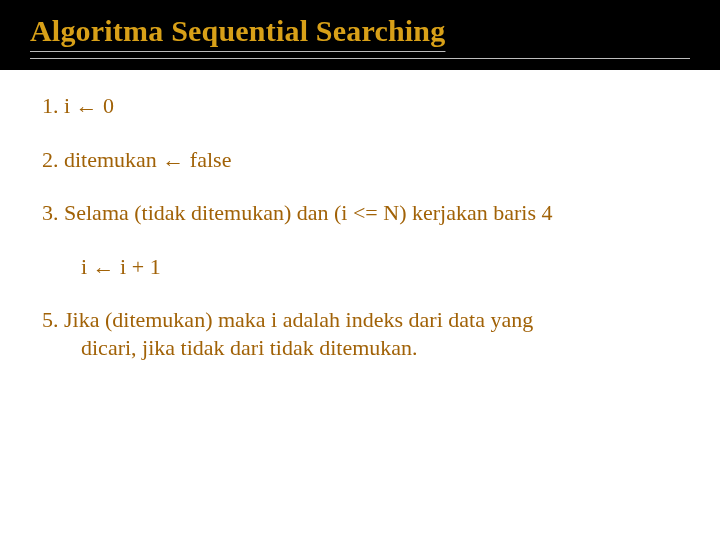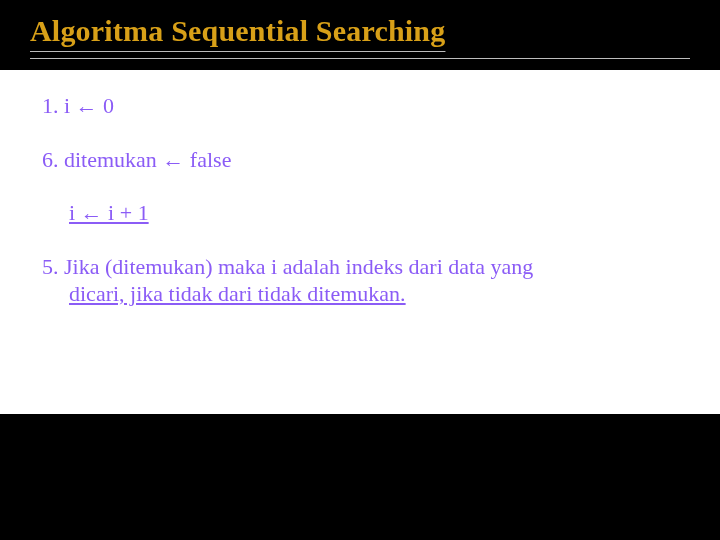--- a/index.html
+++ b/index.html
@@ -6,21 +6,21 @@
     margin: 0;
     padding: 0;
     width: 720px;
     height: 540px;
     background: #000;
     font-family: "Palatino Linotype", "Book Antiqua", Palatino, Georgia, serif;
     overflow: hidden;
   }
   .slide {
     width: 720px;
-    height: 414px;
+    height: 540px;
     background: #000;
     position: relative;
     box-sizing: border-box;
   }
   .title-band {
     position: absolute;
     top: 14px;
     left: 0;
     right: 0;
     padding: 0 30px 6px 30px;
@@ -43,56 +43,58 @@
   }
   .body {
     position: absolute;
     top: 70px;
     left: 0;
     right: 0;
     bottom: 0;
     background: #ffffff;
     padding: 22px 42px 30px 42px;
     box-sizing: border-box;
-    color: #8b5cf6;
+    color: #a16207;
     font-size: 22px;
     line-height: 1.25;
   }
   .item {
     margin: 0 0 26px 0;
   }
   .item .first-line {
     display: block;
   }
   .item .cont-line {
     display: block;
-    margin-left: 27px;
-    text-decoration: underline;
+    margin-left: 39px;
   }
 </style>
 </head>
 <body>
 
 <div class="slide">
 
   <div class="title-band">
     <div class="title">Algoritma Sequential Searching</div>
     <div class="title-rule"></div>
   </div>
 
   <div class="body">
 
     <div class="item">
       <span class="first-line">1. i ← 0</span>
     </div>
 
     <div class="item">
-      <span class="first-line">6. ditemukan ← false</span>
+      <span class="first-line">2. ditemukan ← false</span>
     </div>
 
+    <div class="item">
+      <span class="first-line">3.  Selama (tidak ditemukan) dan (i &lt;= N) kerjakan baris 4</span>
+    </div>
 
     <div class="item">
       <span class="cont-line">i ← i + 1</span>
     </div>
 
     <div class="item">
       <span class="first-line">5. Jika (ditemukan) maka i adalah indeks dari data yang</span>
       <span class="cont-line">dicari, jika tidak dari tidak ditemukan.</span>
     </div>
 

